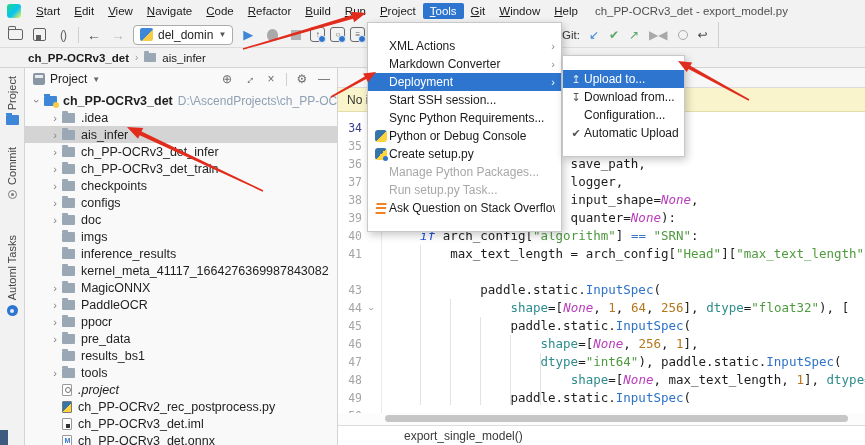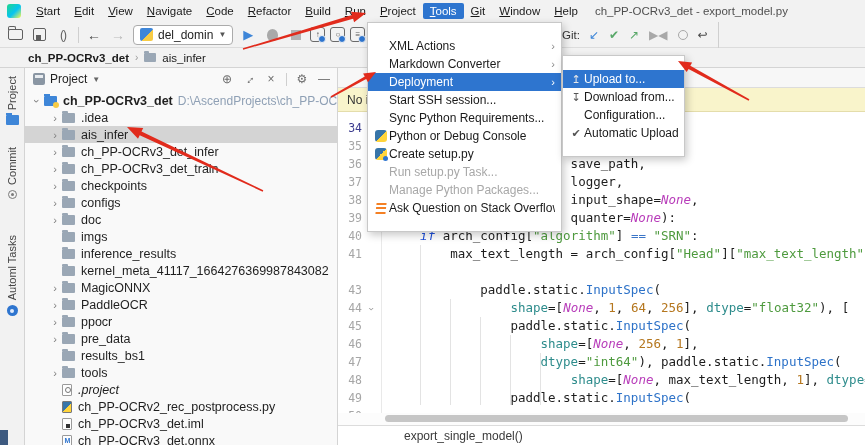--- a/index.html
+++ b/index.html
@@ -437,25 +437,25 @@
       <span class="mi-label">Python or Debug Console</span>
     </div>
     <div class="menu-item">
       <span class="mi-icon">
         <span class="ic-setup"></span>
       </span>
       <span class="mi-label">Create setup.py</span>
     </div>
     <div class="menu-item disabled">
       <span class="mi-icon"></span>
+      <span class="mi-label">Manage Python Packages...</span>
+    </div>
+    <div class="menu-item disabled">
+      <span class="mi-icon"></span>
       <span class="mi-label">Run setup.py Task...</span>
-    </div>
-    <div class="menu-item disabled">
-      <span class="mi-icon"></span>
-      <span class="mi-label">Manage Python Packages...</span>
     </div>
     <div class="menu-item">
       <span class="mi-icon">
         <span class="ic-so"></span>
       </span>
       <span class="mi-label">Ask Question on Stack Overflow</span>
     </div>
   </div>
 <div class="menu-panel" id="deploy-submenu">
     <div class="menu-item selected">

